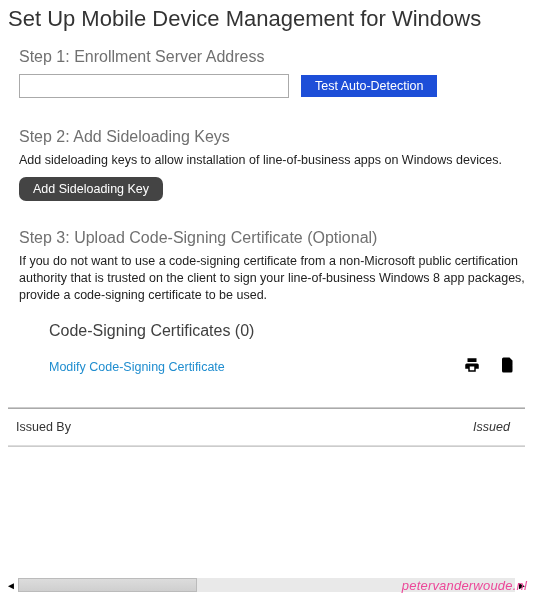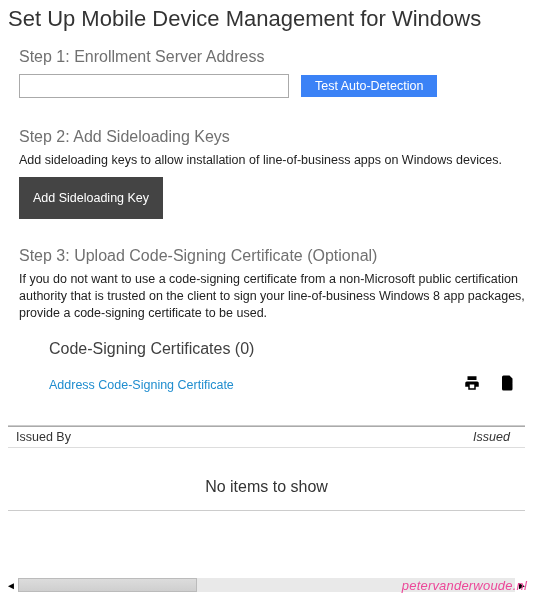--- a/index.html
+++ b/index.html
@@ -51,32 +51,33 @@
     }
     .text-input {
       width: 270px;
       height: 24px;
       border: 1px solid #aaa;
       padding: 2px 4px;
       font-size: 12.5px;
       font-family: inherit;
     }
     .btn {
-      background: #3b82f6;
+      background: #1d4ed8;
       color: #fff;
       border: none;
       font-family: inherit;
       font-size: 12.5px;
       padding: 4px 14px;
       cursor: pointer;
     }
     .btn-dark {
       background: #444;
       color: #fff;
-      padding: 14px 14px;
+      padding: 5px 14px;
+      border-radius: 7px;
     }
     .section { margin-bottom: 28px; margin-left: 11px; }
     .cert-section { padding-left: 30px; margin-top: 18px; }
     .cert-title {
       font-size: 16px;
       font-weight: 400;
       color: #404040;
       margin-bottom: 16px;
     }
     .cert-row {
@@ -94,21 +95,21 @@
     .icon-group { display: flex; gap: 18px; font-size: 18px; }
     .icon { cursor: pointer; color: #000; }
     .table-wrap {
       border: 1px solid #ccc;
       border-left: none;
       border-right: none;
       margin-top: 4px;
     }
     .table-header {
       display: flex;
-      padding: 3px 8px;
+      padding: 11px 8px;
       font-size: 12.5px;
       color: #333;
       border-top: 1px solid #aaa;
       border-bottom: 1px solid #ddd;
     }
     .col-issued-by { flex: 1; }
     .col-issued { width: 44px; text-align: left; overflow: hidden; font-style: italic; }
     .table-empty {
       text-align: center;
       font-size: 16px;
@@ -179,21 +180,21 @@
   <button class="btn btn-dark">Add Sideloading Key</button>
 </section>
 
 <section class="section">
   <h2 class="step-heading">Step 3: Upload Code-Signing Certificate (Optional)</h2>
   <p class="step-desc">If you do not want to use a code-signing certificate from a non-Microsoft public certification authority that is trusted on the client to sign your line-of-business Windows 8 app packages, provide a code-signing certificate to be used.</p>
 
   <div class="cert-section">
     <div class="cert-title">Code-Signing Certificates (0)</div>
     <div class="cert-row">
-      <span class="cert-link">Address Code-Signing Certificate</span>
+      <span class="cert-link">Modify Code-Signing Certificate</span>
       <span class="icon-group">
         <span class="icon">
           <svg width="18" height="18" viewBox="0 0 24 24" fill="currentColor">
               <path d="M6 3h12v5H6V3zm13 7H5a2 2 0 0 0-2 2v5h4v4h10v-4h4v-5a2 2 0 0 0-2-2zm-4 9H9v-5h6v5z"></path>
             </svg>
         </span>
         <span class="icon">
           <svg width="18" height="18" viewBox="0 0 24 24" fill="currentColor">
               <path d="M6 2h8l4 4v14a2 2 0 0 1-2 2H6a2 2 0 0 1-2-2V4a2 2 0 0 1 2-2zm7 9V7l5 5-5 5v-4H8v-3h5z"></path>
             </svg>
@@ -201,21 +202,20 @@
       </span>
     </div>
   </div>
 </section>
 
 <div class="table-wrap">
   <div class="table-header">
     <div class="col-issued-by">Issued By</div>
     <div class="col-issued">Issued</div>
   </div>
-  <div class="table-empty">No items to show</div>
 </div>
 
 <div class="hscroll">
   <div class="arrow">◄</div>
   <div class="track">
     <div class="thumb"></div>
   </div>
   <div class="arrow">►</div>
 </div>
 

